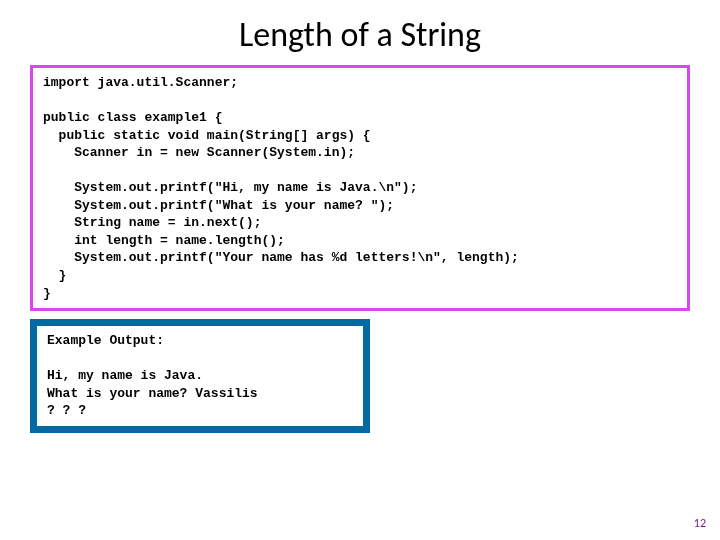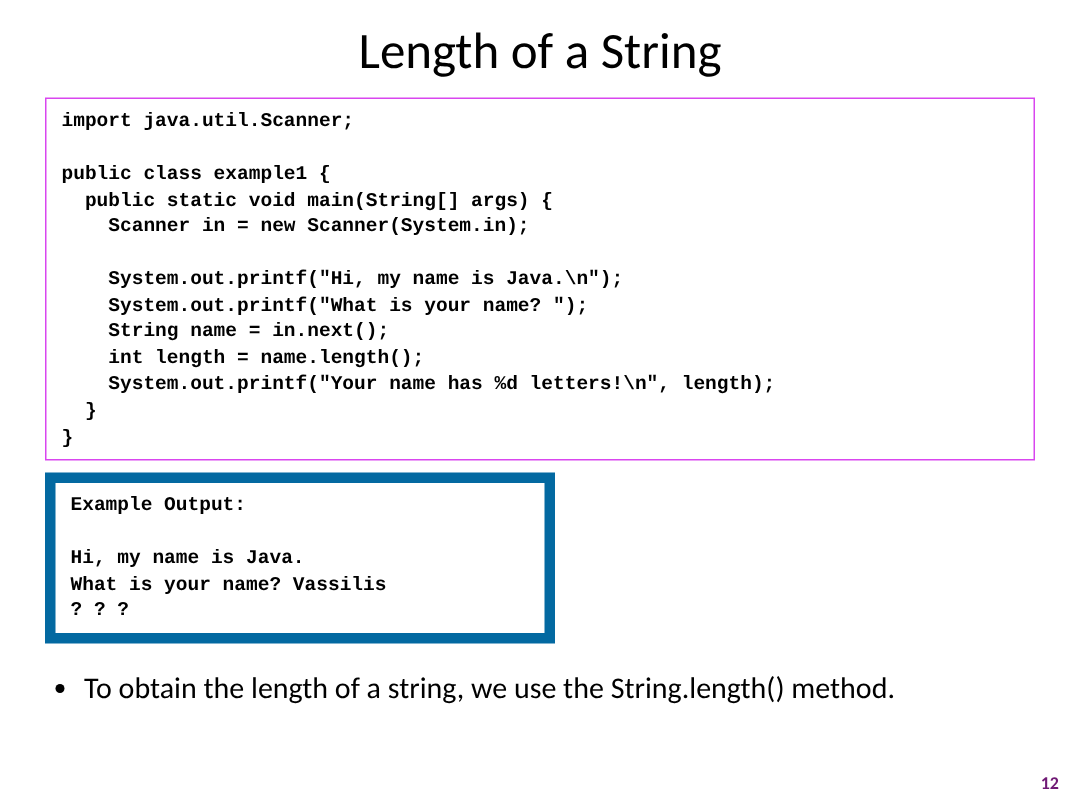--- a/index.html
+++ b/index.html
@@ -16,21 +16,21 @@
     height: 540px;
     padding: 10px 30px 0 30px;
   }
   .title {
     font-size: 34px;
     text-align: center;
     margin: 4px 0 10px 0;
     font-weight: 400;
   }
   .code-box {
-    border: 1px solid #d946ef;
+    border: 3px solid #d946ef;
     padding: 6px 10px;
     font-family: "Courier New", monospace;
     font-size: 13px;
     font-weight: bold;
     line-height: 1.35;
     white-space: pre;
     margin-bottom: 8px;
     overflow: hidden;
   }
   .output-box {
@@ -52,21 +52,20 @@
   .bullets li {
     margin-bottom: 4px;
     line-height: 1.2;
   }
   .pagenum {
     position: absolute;
     right: 14px;
     bottom: 10px;
     font-size: 12px;
     color: #701a75;
-    font-weight: bold;
   }
 </style>
 </head>
 <body>
 
 <div class="slide">
   <div class="title">Length of a String</div>
 
   <div class="code-box">import java.util.Scanner;
 
@@ -81,18 +80,15 @@
     System.out.printf("Your name has %d letters!\n", length);
   }
 }</div>
 
   <div class="output-box">Example Output:
 
 Hi, my name is Java.
 What is your name? Vassilis
 ? ? ?</div>
 
-  <ul class="bullets">
-    <li>To obtain the length of a string, we use the String.length() method.</li>
-  </ul>
 
   <div class="pagenum">12</div>
 </div>
 
 </body></html>

